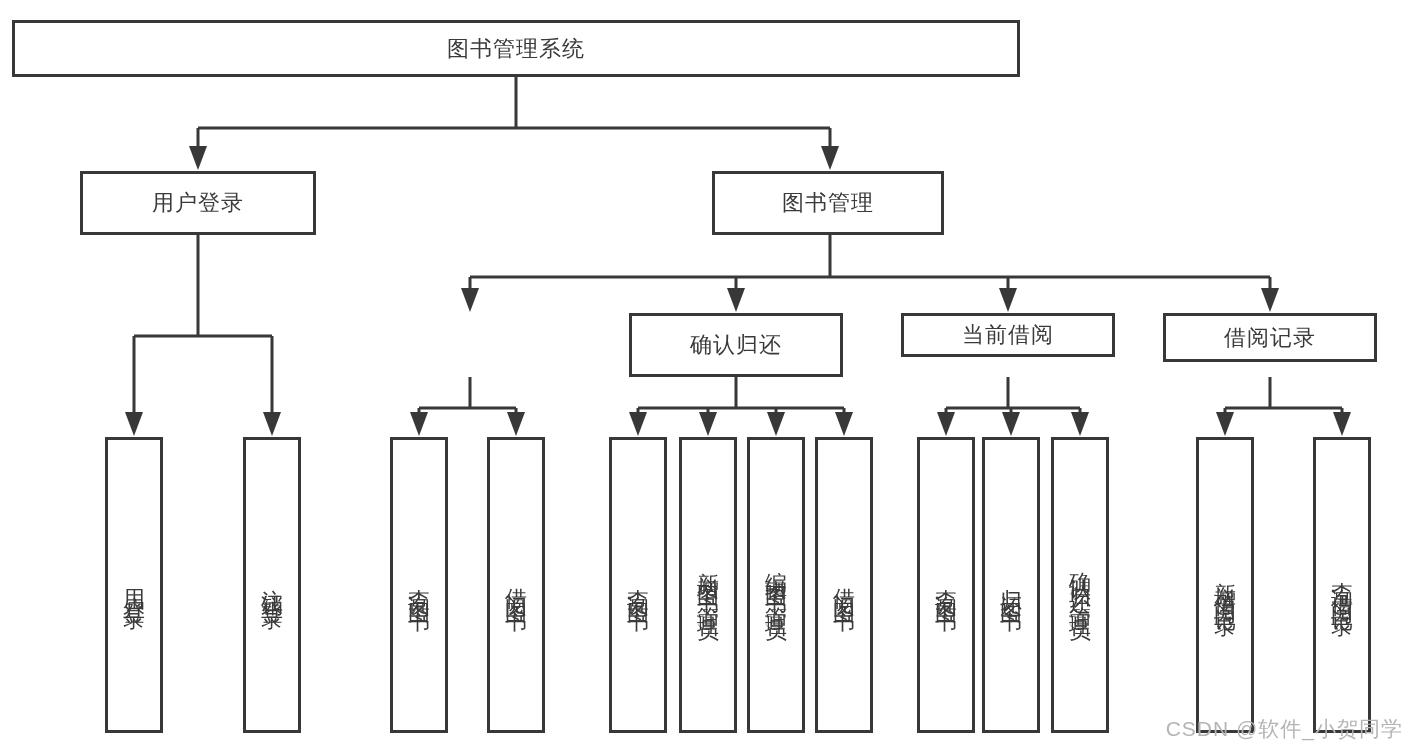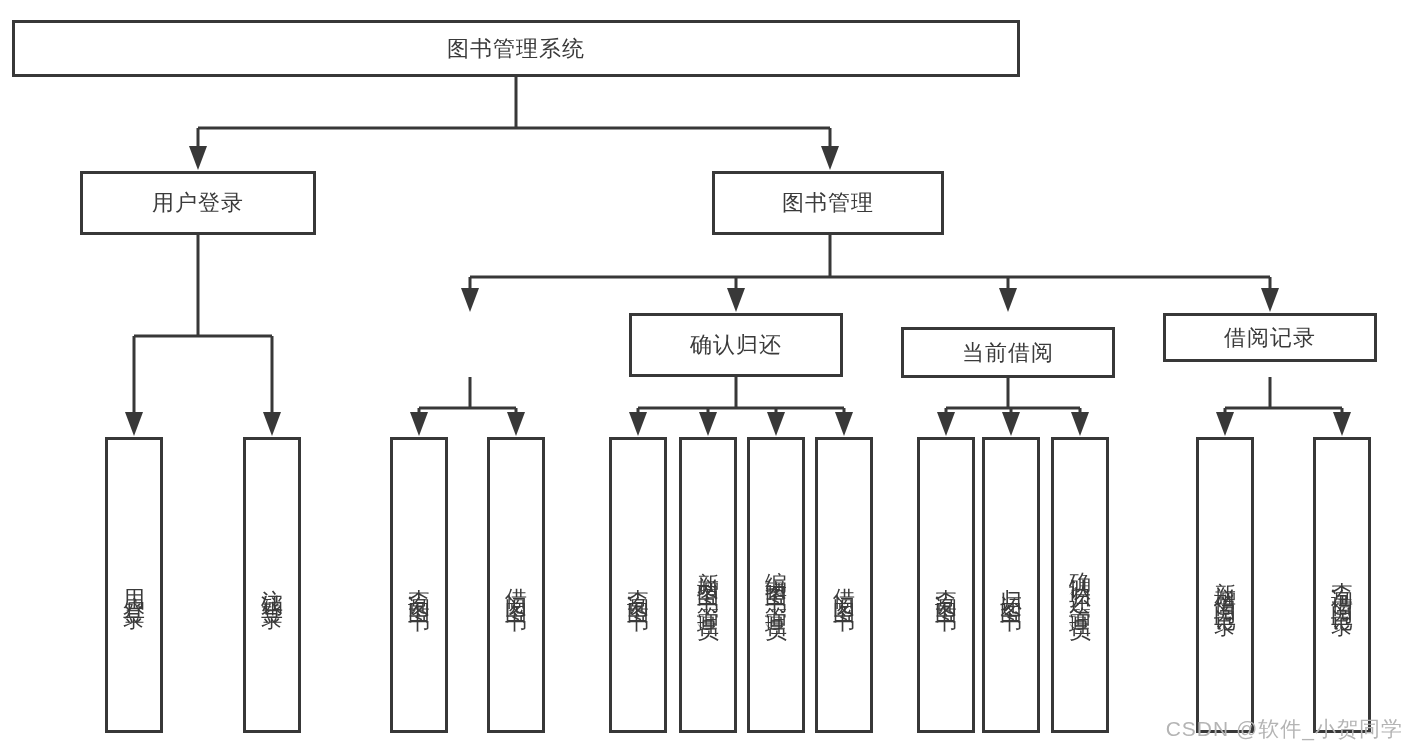--- a/index.html
+++ b/index.html
@@ -65,21 +65,21 @@
     <polygon class="arrow" points="1216,412 1234,412 1225,436"></polygon>
     <polygon class="arrow" points="1333,412 1351,412 1342,436"></polygon>
   </svg>
 
   <div class="hnode" style="left:12px;top:20px;width:1008px;height:57px">图书管理系统</div>
 
   <div class="hnode" style="left:80px;top:171px;width:236px;height:64px">用户登录</div>
   <div class="hnode" style="left:712px;top:171px;width:232px;height:64px">图书管理</div>
 
   <div class="hnode" style="left:629px;top:313px;width:214px;height:64px">确认归还</div>
-  <div class="hnode" style="left:901px;top:327px;width:214px;height:51px">当前借阅</div>
+  <div class="hnode" style="left:901px;top:313px;width:214px;height:44px">当前借阅</div>
   <div class="hnode" style="left:1163px;top:313px;width:214px;height:49px">借阅记录</div>
 
   <div class="vnode" style="left:105px;top:437px;width:58px;height:296px">用户登录</div>
   <div class="vnode" style="left:243px;top:437px;width:58px;height:296px">注销登录</div>
 
   <div class="vnode" style="left:390px;top:437px;width:58px;height:296px">查询图书</div>
   <div class="vnode" style="left:487px;top:437px;width:58px;height:296px">借阅图书</div>
 
   <div class="vnode" style="left:609px;top:437px;width:58px;height:296px">查询图书</div>
   <div class="vnode" style="left:679px;top:437px;width:58px;height:296px">新增图书（管理员）</div>

